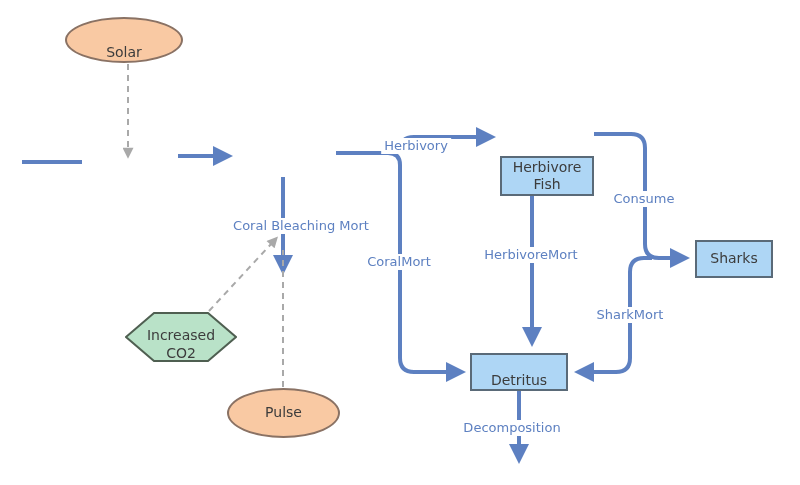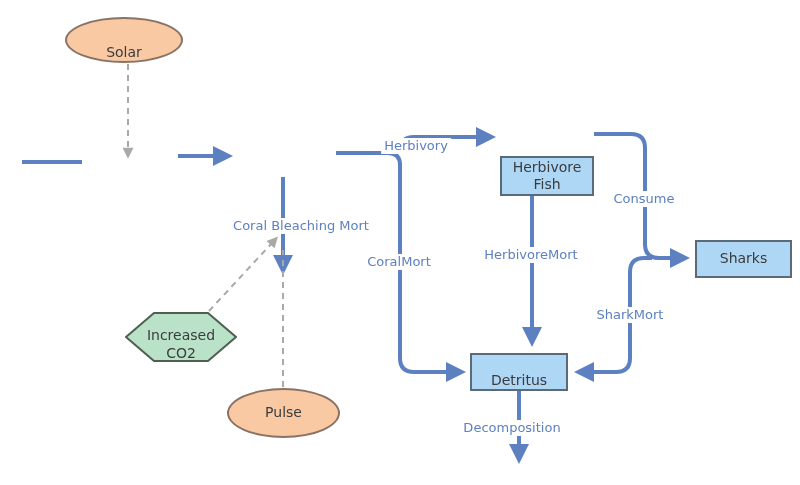--- a/index.html
+++ b/index.html
@@ -68,21 +68,21 @@
   </div>
 
 
   <div class="node stock" style="left:500px;top:116px;width:94px;height:40px;margin-top:40px;">
     <span>
       <span style="display:block">Herbivore</span>
       <span style="display:block">Fish</span>
     </span>
   </div>
 
-  <div class="node stock" style="left:695px;top:240px;width:97px;height:38px;">
+  <div class="node stock" style="left:695px;top:240px;width:78px;height:38px;">
     <span>Sharks</span>
   </div>
 
   <div class="node stock" style="left:470px;top:353px;width:98px;height:38px;align-items:flex-end;">
     <span>Detritus</span>
   </div>
 
   <div class="node hexwrap" style="left:125px;top:312px;width:112px;height:50px;align-items:flex-end;">
     <svg width="112" height="50" viewBox="0 0 112 50">
       <polygon points="1,25 29,1 83,1 111,25 83,49 29,49"></polygon>

